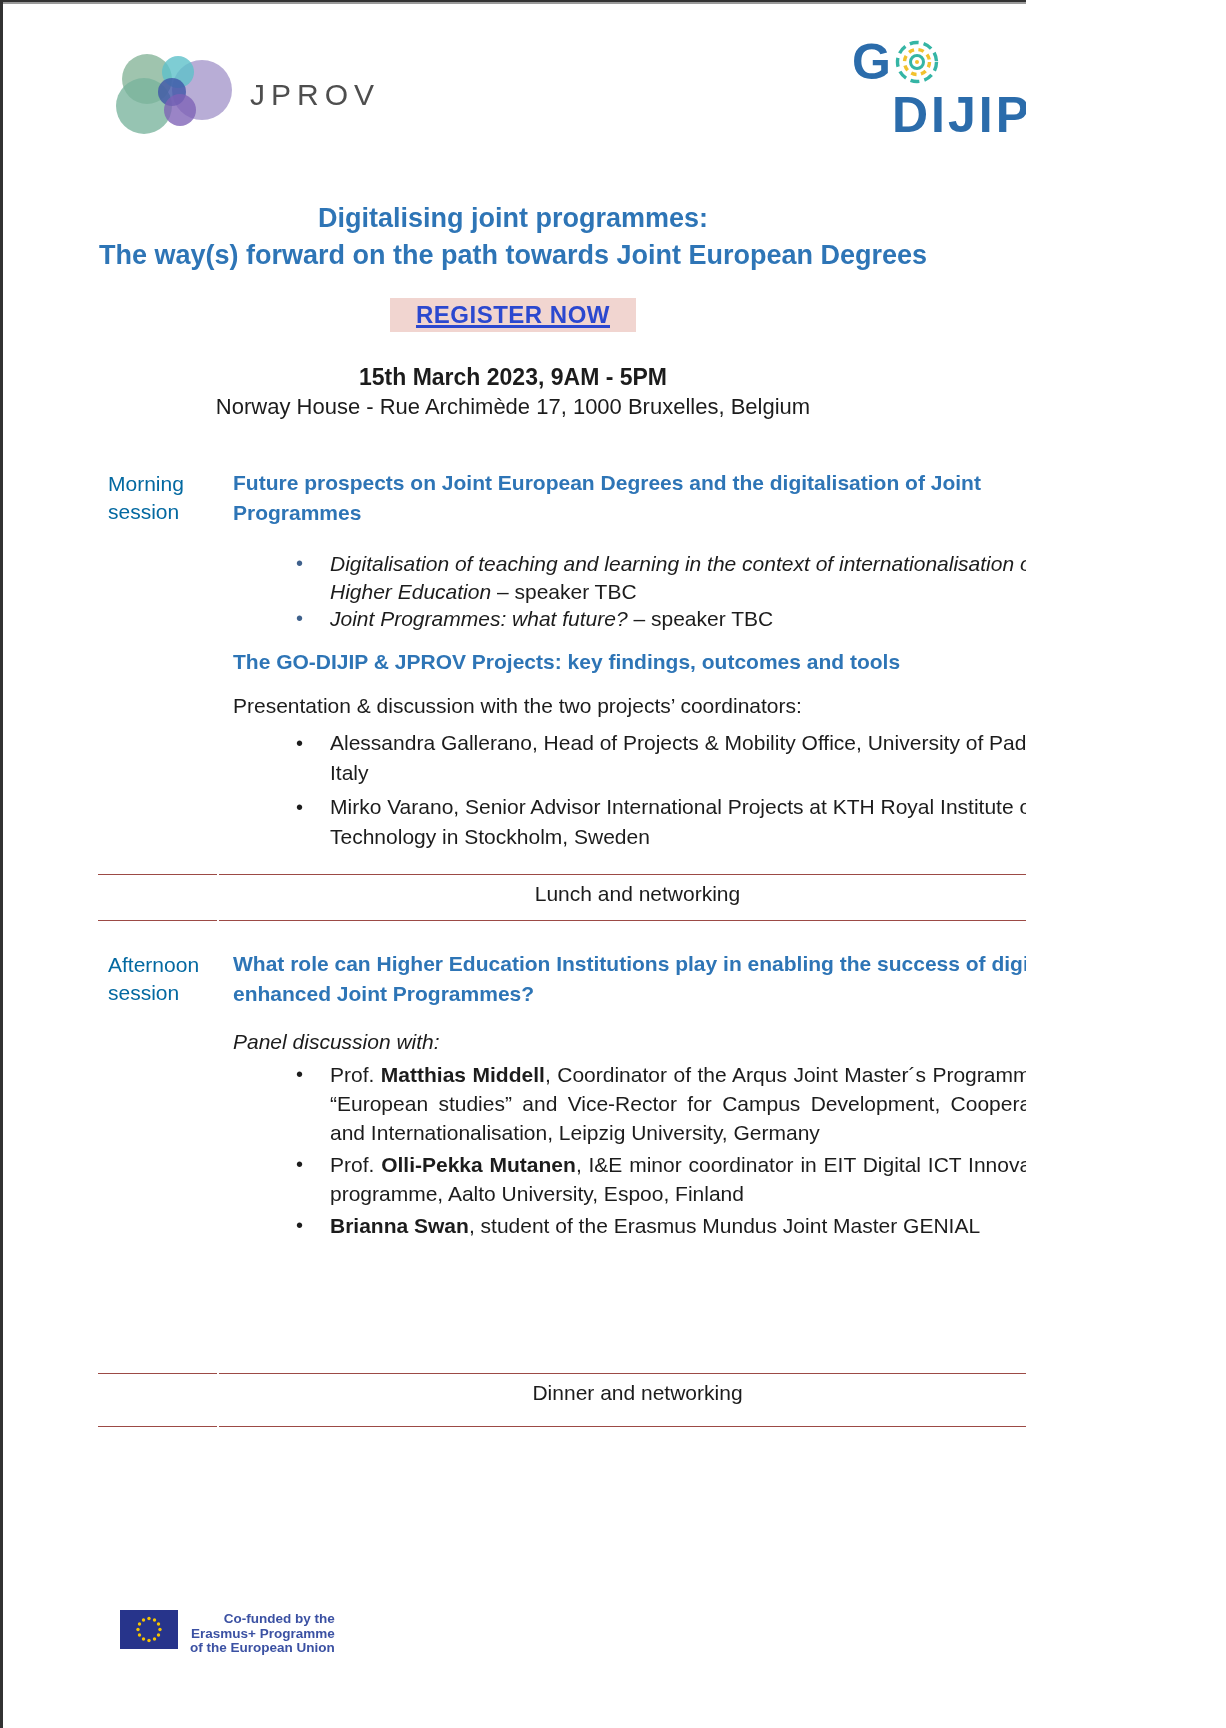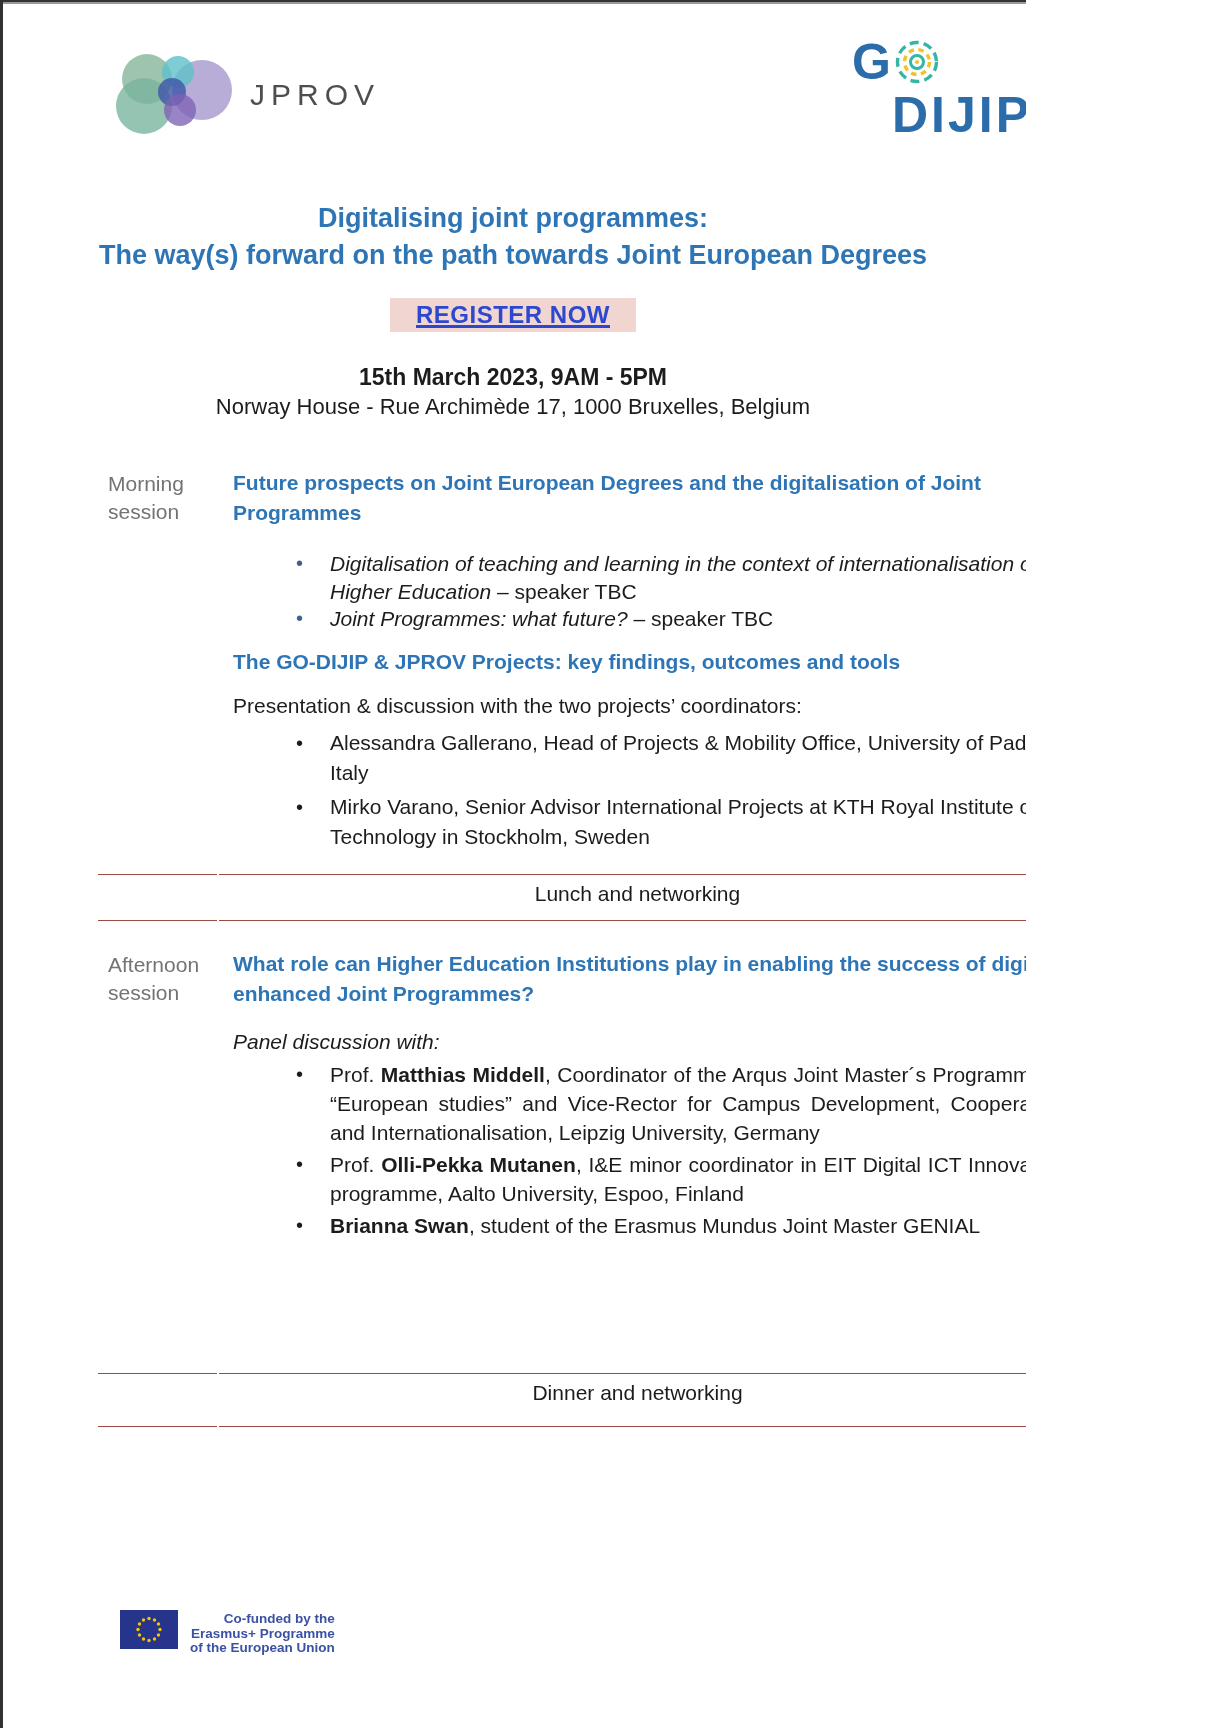--- a/index.html
+++ b/index.html
@@ -37,21 +37,21 @@
   .register-wrap { position: absolute; top: 298px; left: 0; width: 100%; text-align: center; }
   .register-link { display: inline-block; background: #F1D5D0; color: #2B48CF; font-weight: bold; font-size: 24px; text-decoration: underline; text-decoration-thickness: 2.5px; padding: 3px 26px; letter-spacing: .5px; }
 
   
   .event-info { position: absolute; top: 362px; left: 0; width: 100%; text-align: center; font-size: 22px; line-height: 30px; }
   .event-date { font-weight: bold; font-size: 23px; }
 
   
   .agenda { position: absolute; top: 468px; left: 98px; width: 1079px; }
   .row { display: flex; }
-  .col-session { flex: 0 0 119px; padding-left: 10px; padding-top: 2px; font-size: 21px; line-height: 28px; color: #737373; }
+  .col-session { flex: 0 0 119px; padding-left: 10px; padding-top: 2px; font-size: 21px; line-height: 28px; color: #0369a1; }
   .col-content { flex: 1; padding-left: 16px; padding-right: 100px; }
   h2.sec { margin: 0; font-size: 21px; line-height: 30px; color: #2E75B6; font-weight: bold; }
   .morning h2.heading { margin-bottom: 22px; }
   ul { list-style: none; margin: 0; padding: 0; font-size: 21px; }
   li { position: relative; padding-left: 97px; }
   li::before { content: "\2022"; position: absolute; left: 63px; top: 0; font-size: 20px; }
   ul.talks { line-height: 27.5px; margin-bottom: 14px; }
   ul.talks li::before { color: #3f618c; }
   ul.black li::before { color: #1c1c1c; }
   .it { font-style: italic; }

